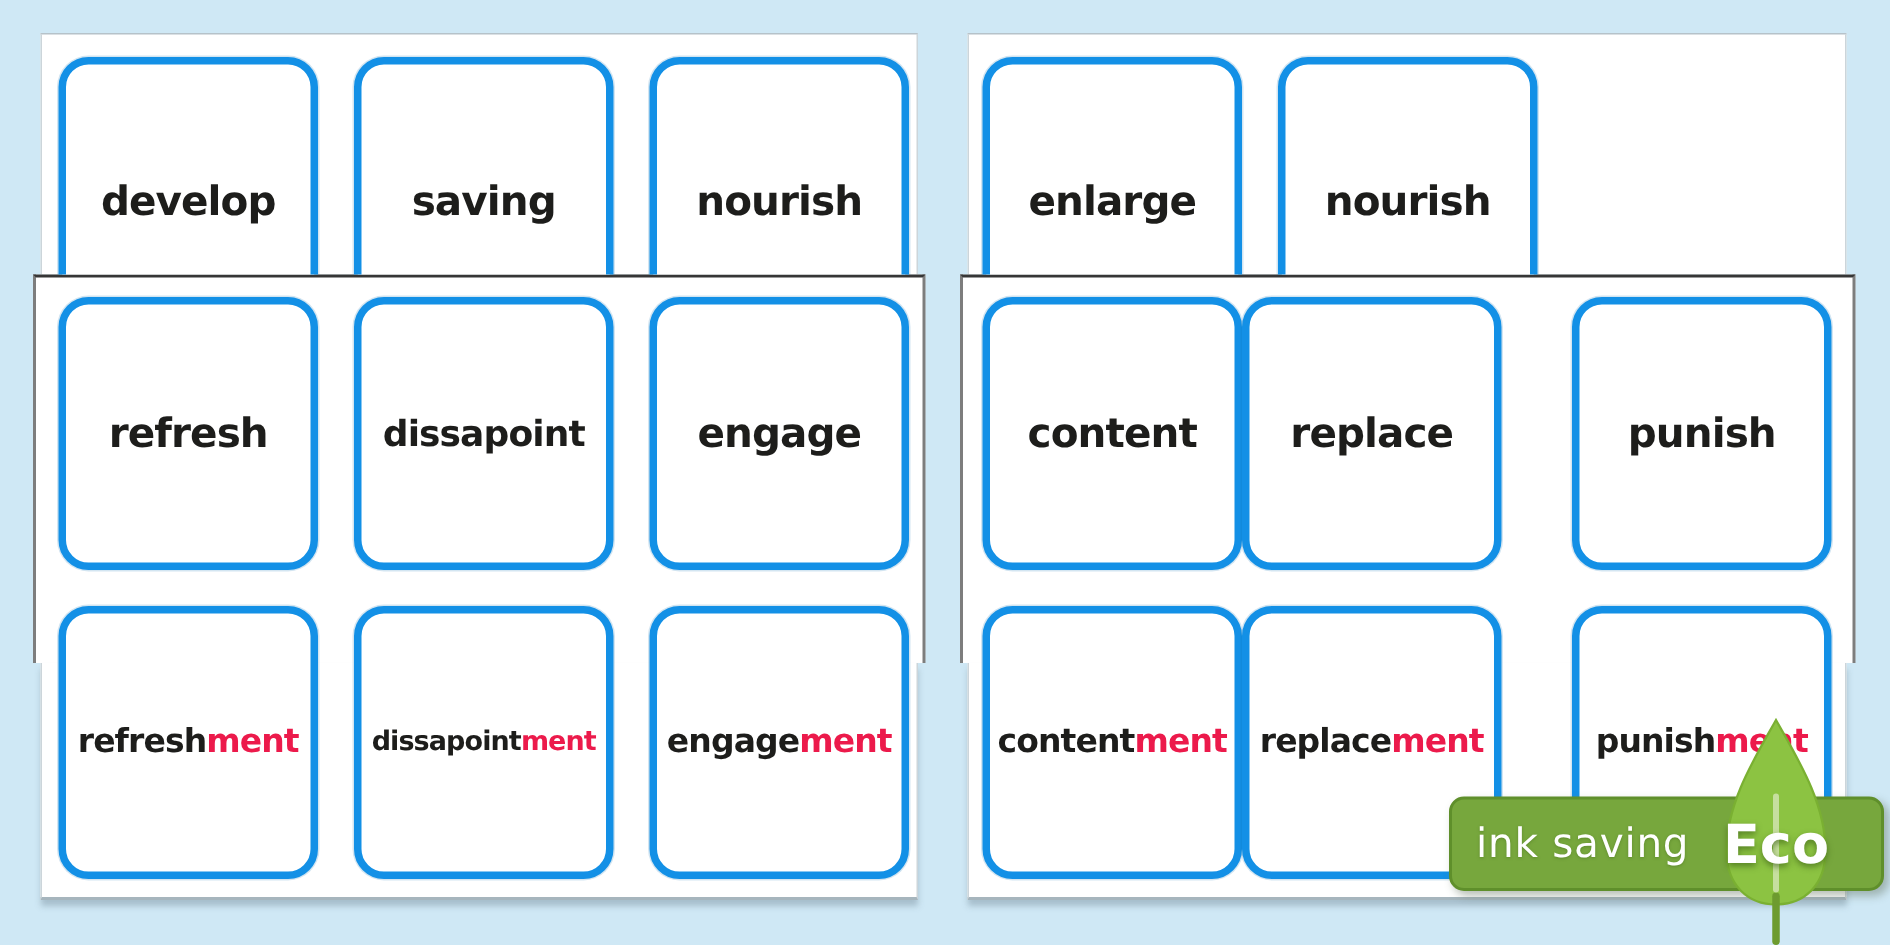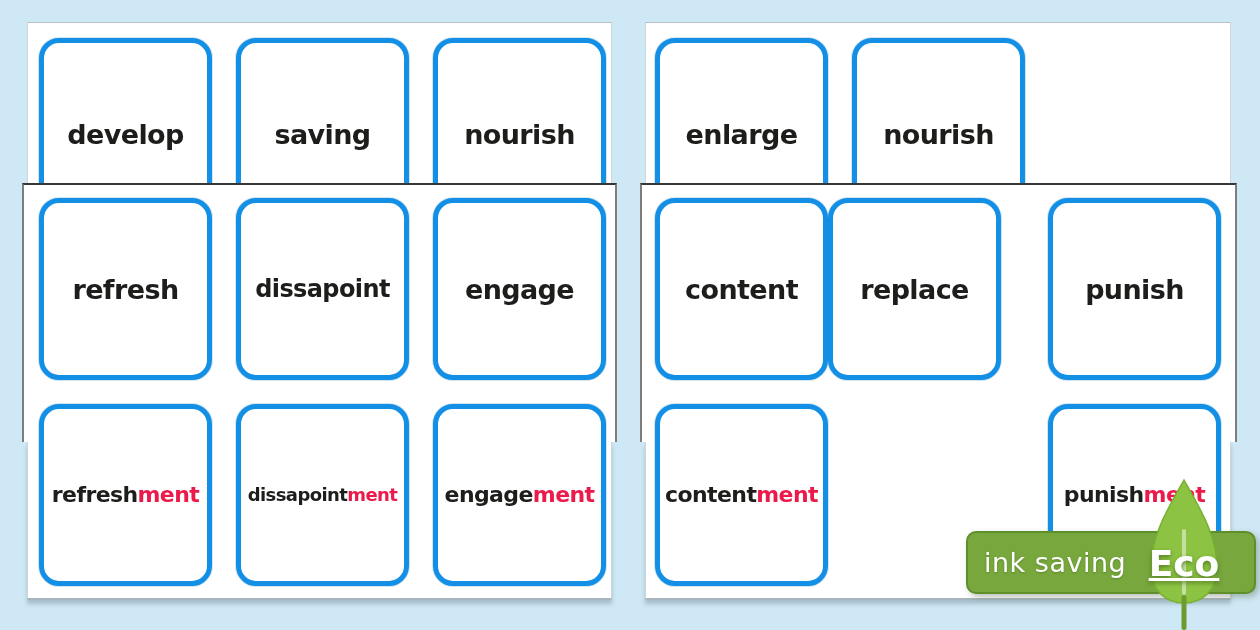--- a/index.html
+++ b/index.html
@@ -62,21 +62,20 @@
     position:absolute;left:984px;top:531px;height:63px;z-index:6;
     display:flex;align-items:center;
     font-size:27px;color:#ffffff;letter-spacing:.5px;
     text-shadow:0 1px 2px rgba(70,110,30,.5);
   }
   .leaf{position:absolute;left:1146px;top:477px;width:76px;height:153px;z-index:7}
   .eco{
     position:absolute;left:1146px;top:546px;width:76px;z-index:8;text-align:center;
     font-weight:bold;font-size:36px;color:#ffffff;line-height:1;
     text-shadow:0 2px 4px rgba(55,90,20,.65);
-    text-decoration:underline;
   }
 </style>
 </head>
 <body>
 
 <div class="stage">
 
   <div class="strip s1 left"></div>
   <div class="strip s2 left"></div>
   <div class="strip s3 left"></div>
@@ -131,20 +130,23 @@
   <div class="card row3 lc1">
     <span class="word"><span>refresh</span><span class="suf">ment</span></span>
   </div>
   <div class="card row3 lc3">
     <span class="word"><span>engage</span><span class="suf">ment</span></span>
   </div>
 
   <div class="card row3 rca">
     <span class="word"><span>content</span><span class="suf">ment</span></span>
   </div>
+  <div class="card row3 rcb">
+    <span class="word"><span>replace</span><span class="suf">ment</span></span>
+  </div>
   <div class="card row3 rcc">
     <span class="word"><span>punish</span><span class="suf">ment</span></span>
   </div>
 
   <div class="badge"></div>
   <div class="ink">ink saving</div>
   <svg class="leaf" viewBox="0 0 76 153" xmlns="http://www.w3.org/2000/svg">
     <path d="M38 3 C 24 28, 5 58, 5 90 C 5 114, 20 126, 38 126 C 56 126, 71 114, 71 90 C 71 58, 52 28, 38 3 Z" fill="#8cc342" stroke="#7ab032" stroke-width="1.5"></path>
     <rect x="35.5" y="118" width="5" height="35" rx="2.5" fill="#6d9b2f"></rect>
     <rect x="36" y="52" width="4" height="66" rx="2" fill="#c6df9e"></rect>

